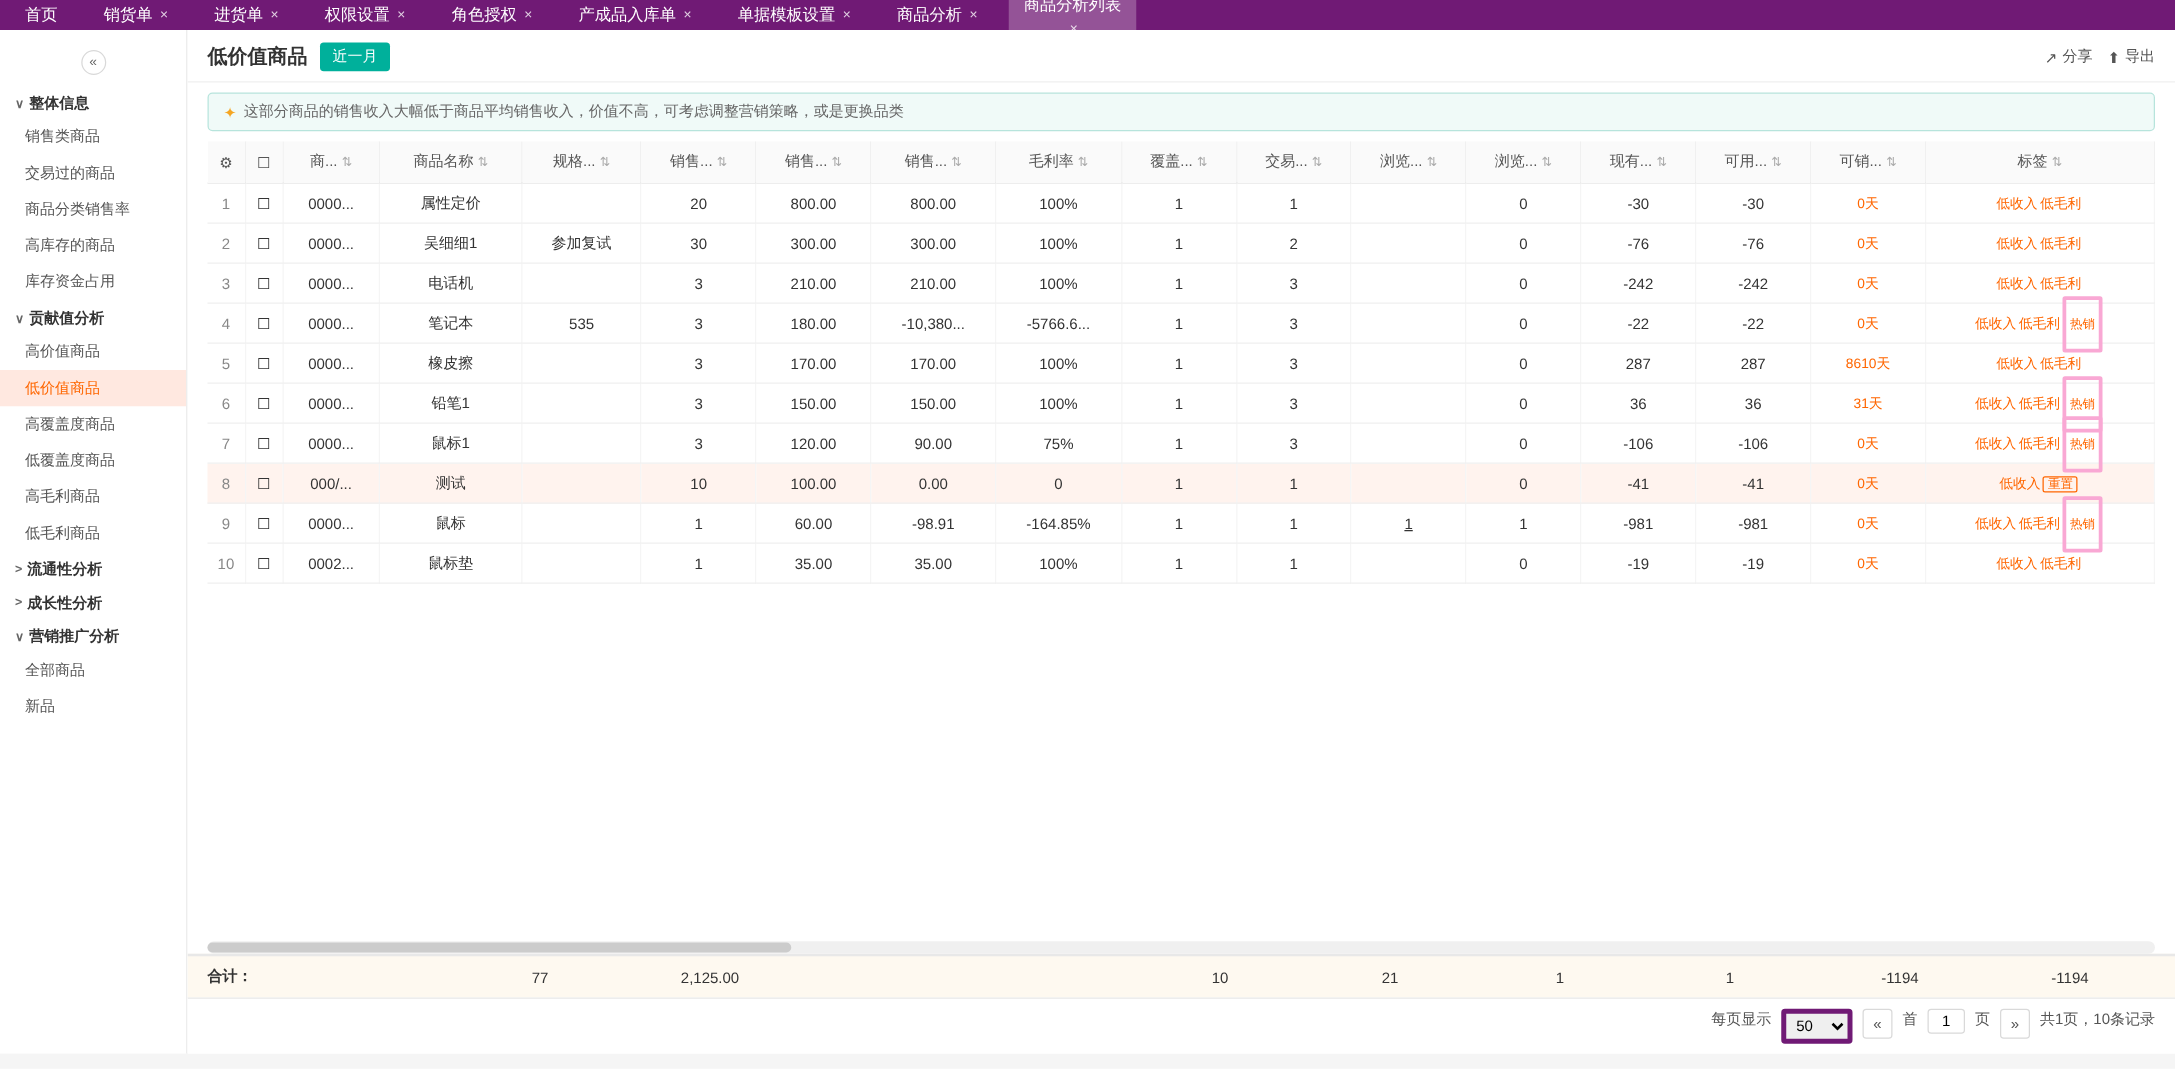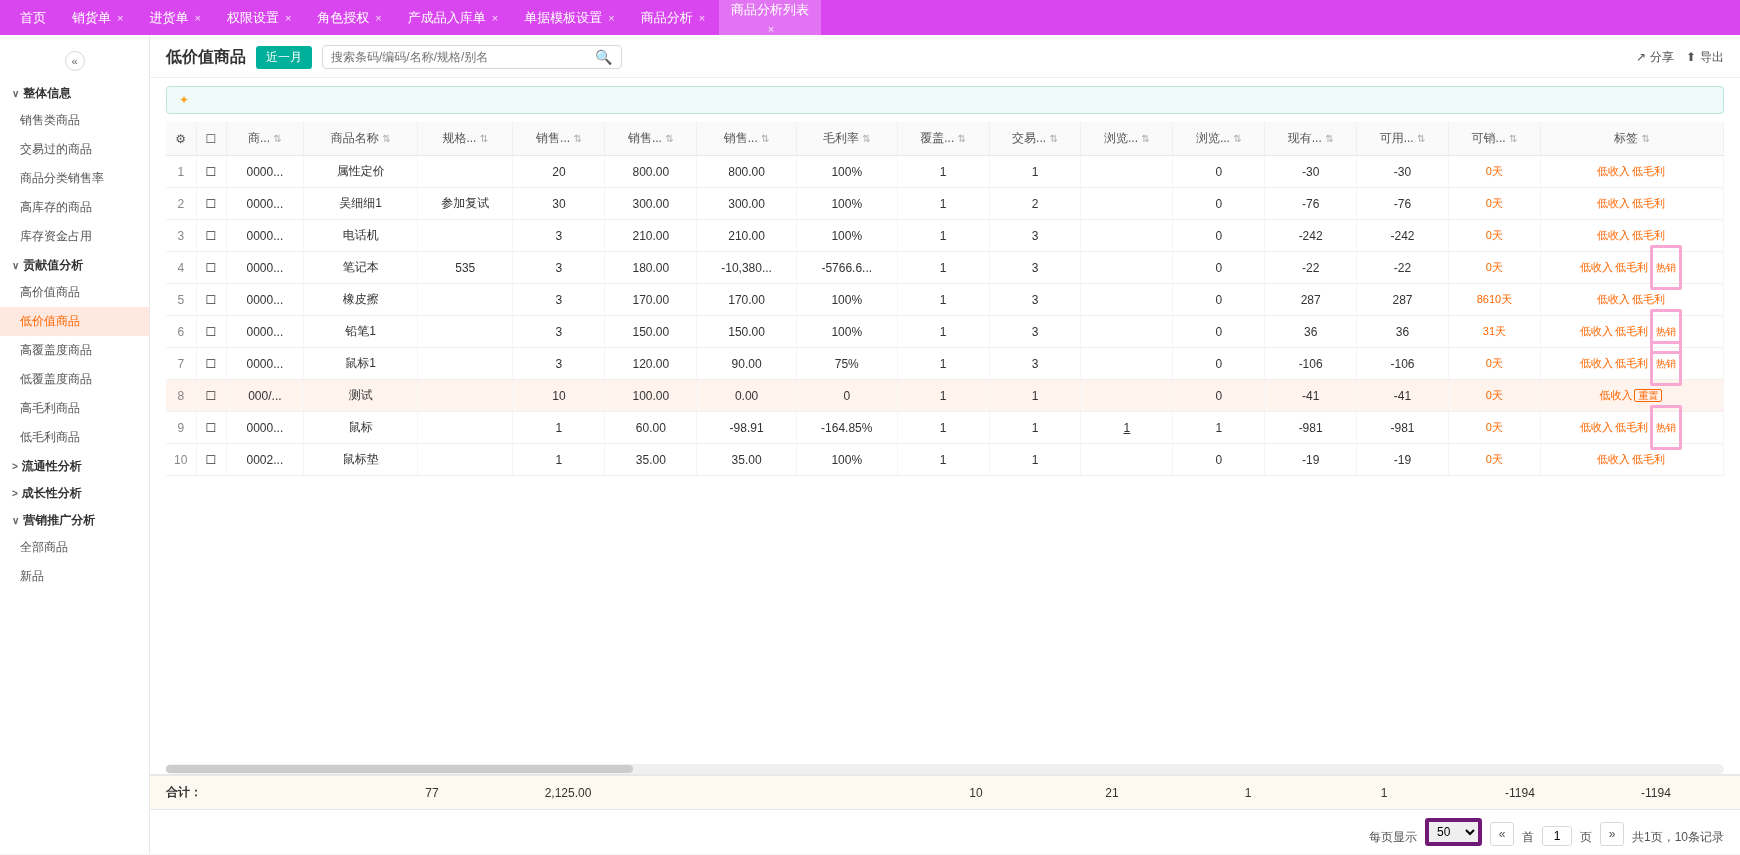--- a/index.html
+++ b/index.html
@@ -1,25 +1,25 @@
 <!DOCTYPE html>
 <html><head>
   <meta charset="utf-8">
   <style>
     * { box-sizing: border-box; margin: 0; padding: 0; }
     body { font-family: 'Microsoft YaHei', Arial, sans-serif; font-size: 12px; background: #f5f5f5; color: #333; overflow: hidden; }
     
     
     .top-nav {
-      background: #d946ef;
-      height: 35px;
+      background: #701a75;
+      height: 24px;
       display: flex;
       align-items: center;
       padding: 0 8px;
-      gap: 2px;
+      gap: 13px;
     }
     .nav-item {
       color: #fff;
       padding: 4px 12px;
       cursor: pointer;
       white-space: nowrap;
       font-size: 13px;
       border-radius: 3px;
       display: flex;
       align-items: center;
@@ -215,21 +215,21 @@
       color: #333;
       padding: 0 6px;
     }
     
     
     .pagination-bar {
       background: #fff;
       border-top: 1px solid #e8e8e8;
       padding: 8px 16px;
       display: flex;
-      align-items: flex-end;
+      align-items: flex-start;
       justify-content: flex-end;
       gap: 8px;
       font-size: 12px;
       color: #555;
     }
     .pagination-bar select {
       border: 4px solid #701a75;
       border-radius: 3px;
       padding: 2px 4px;
       font-size: 12px;
@@ -362,38 +362,35 @@
     </div>
     <div class="sidebar-item">全部商品</div>
     <div class="sidebar-item">新品</div>
   </div>
 
   <div class="content-area">
 
     <div class="content-header">
       <span class="page-title">低价值商品</span>
       <button class="tag-btn">近一月</button>
-      <div class="search-box">
-        <input type="text" placeholder="搜索条码/编码/名称/规格/别名" style="">
-        <span class="search-icon">🔍</span>
-      </div>
       <div class="header-actions">
         <div class="action-btn">
           <span>↗</span>
           <span>分享</span>
         </div>
         <div class="action-btn">
           <span>⬆</span>
           <span>导出</span>
         </div>
       </div>
     </div>
 
     <div class="notice-bar">
       <span class="notice-icon">✦</span>
+      <span>这部分商品的销售收入大幅低于商品平均销售收入，价值不高，可考虑调整营销策略，或是更换品类</span>
     </div>
 
     <div class="table-container">
       <table>
         <thead>
           <tr>
             <th>⚙</th>
             <th class="checkbox-col">☐</th>
             <th>商... <span class="sort-icon">⇅</span></th>
             <th>商品名称 <span class="sort-icon">⇅</span></th>

